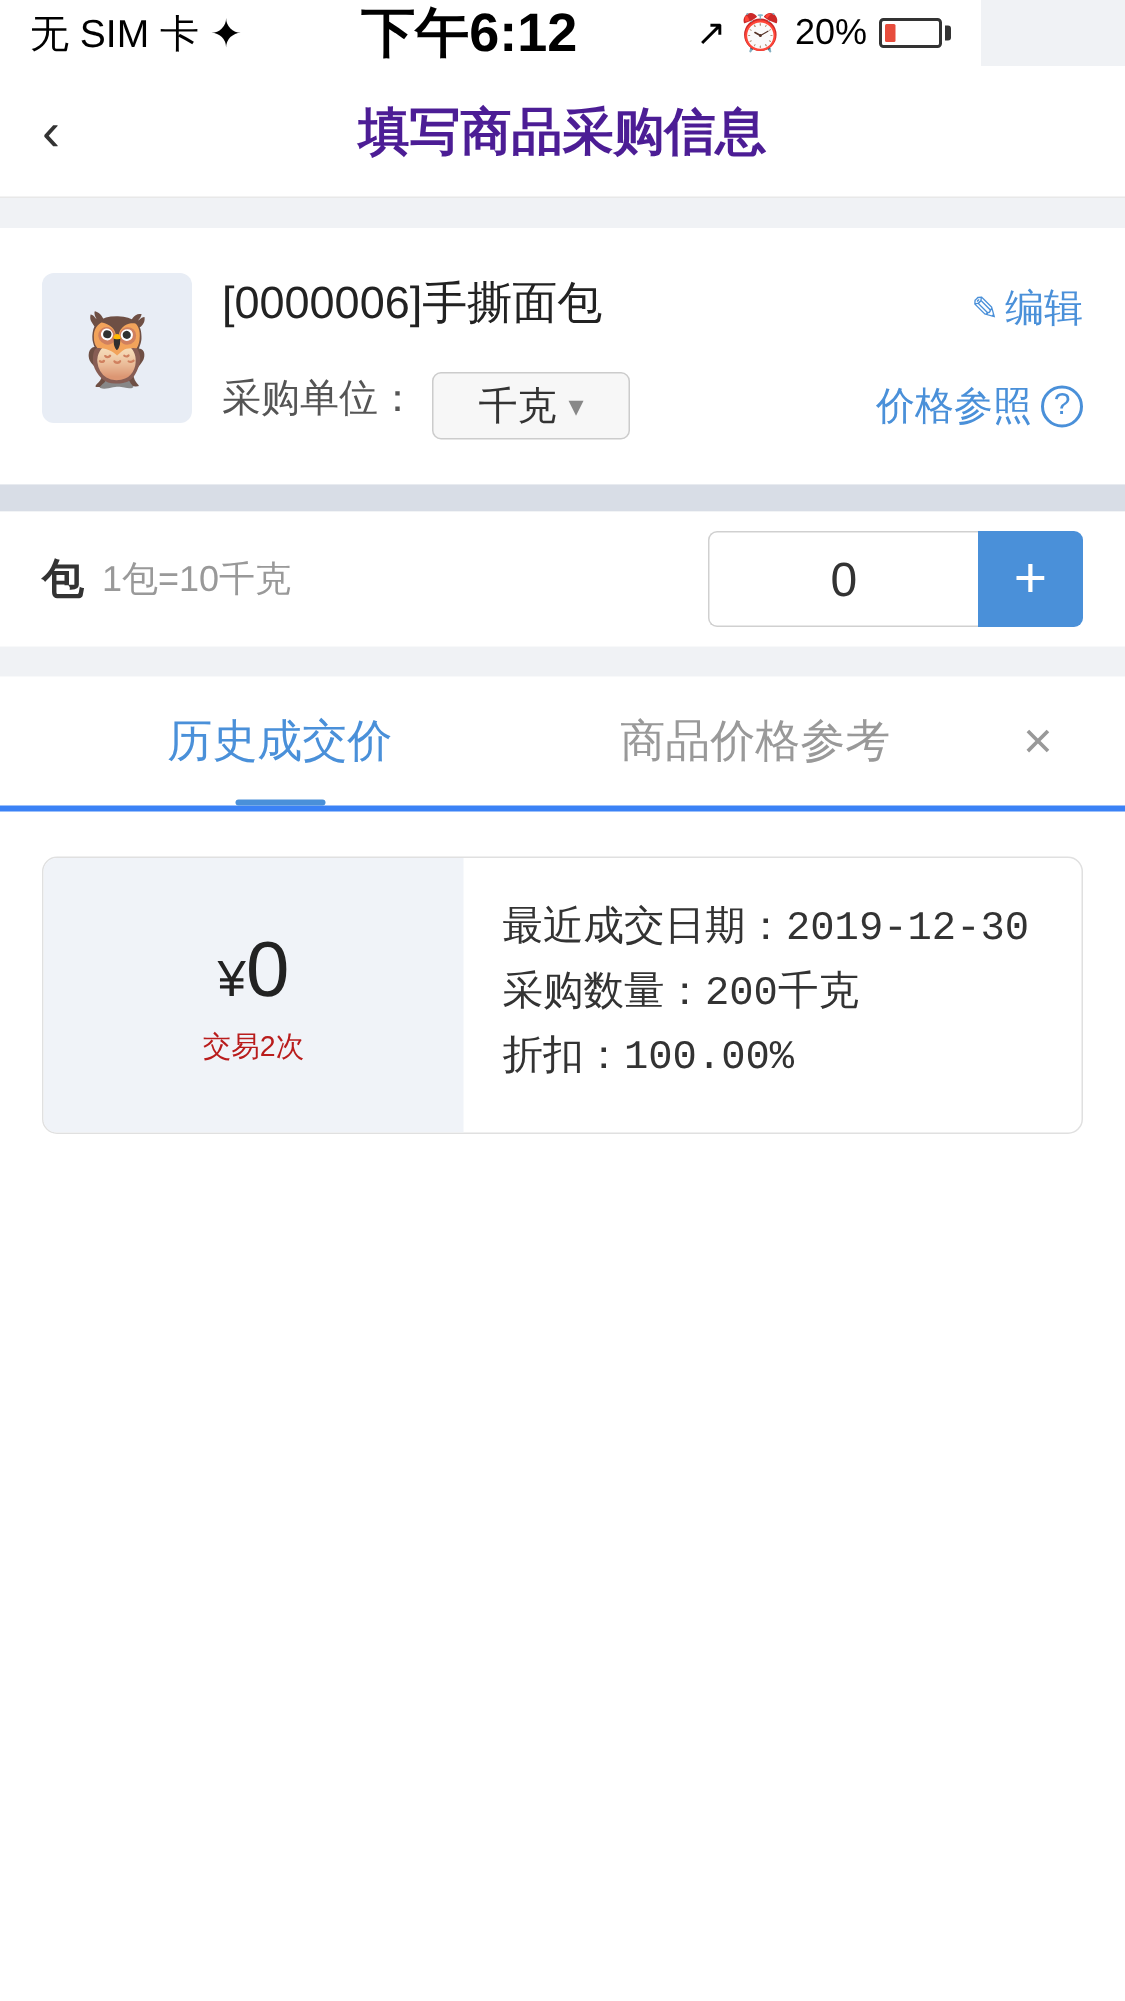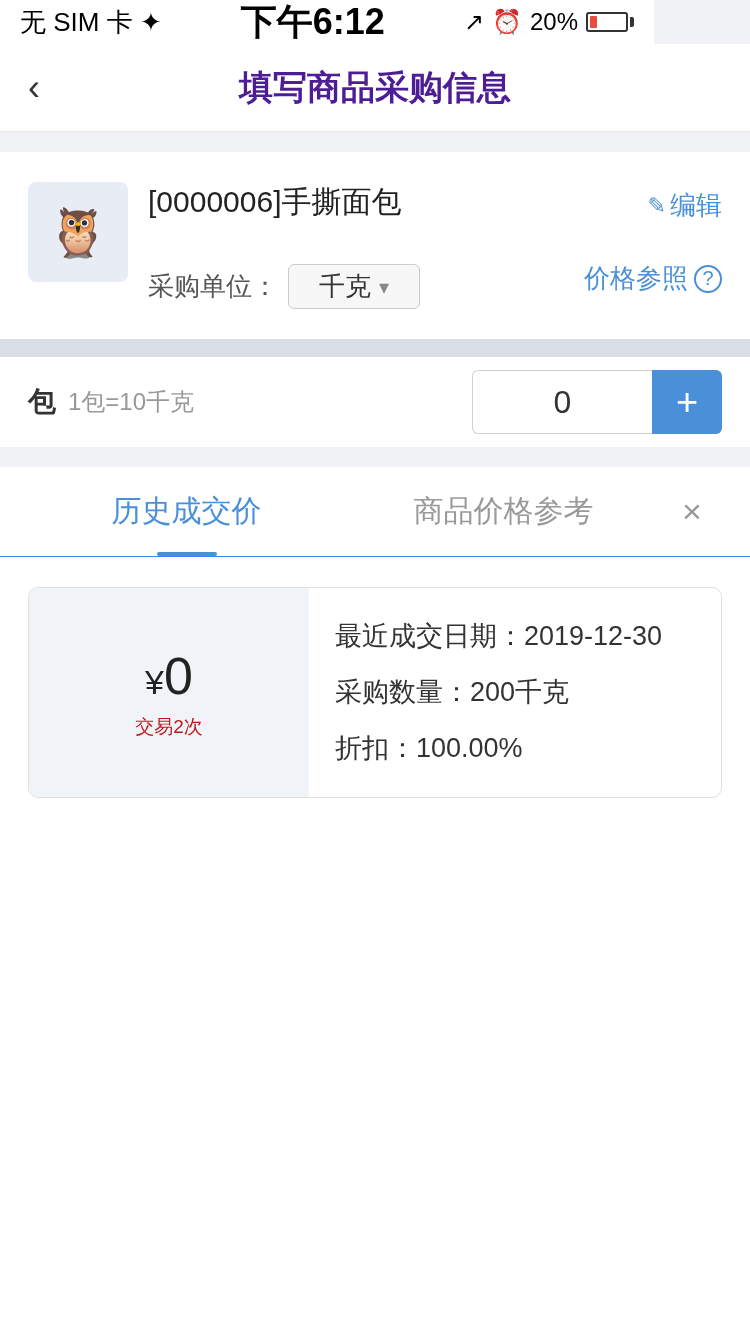--- a/index.html
+++ b/index.html
@@ -244,21 +244,21 @@
 
     
     .tabs-panel {
       background: #fff;
       margin-top: 20px;
     }
     .tabs-header {
       display: flex;
       align-items: center;
       height: 90px;
-      border-bottom: 1px solid #3b82f6;
+      border-bottom: 4px solid #3b82f6;
       padding: 0 28px;
       position: relative;
     }
     .tab-item {
       flex: 1;
       display: flex;
       flex-direction: column;
       align-items: center;
       justify-content: center;
       height: 100%;
@@ -322,22 +322,23 @@
     .history-trades {
       font-size: 19px;
       color: #b91c1c;
       text-align: right;
     }
     .history-right {
       flex: 1;
       padding: 30px 26px;
       display: flex;
       flex-direction: column;
-      gap: 18px;
+      gap: 5px;
       justify-content: flex-end;
+      font-family: Liberation Mono, monospace;
     }
     .history-detail-row {
       font-size: 27px;
       color: #333;
       line-height: 1.4;
     }
 
     
     .page-rest {
       background: #fff;
@@ -378,21 +379,21 @@
     </div>
     <div class="product-info">
       <div class="product-top-row">
         <span class="product-name">[0000006]手撕面包</span>
         <span class="edit-link">
           <span class="edit-icon-small">✎</span>
           <span>编辑</span>
         </span>
       </div>
       <div class="product-unit-row">
-        <div style="display:flex;align-items:center;margin-top:16px;">
+        <div style="display:flex;">
           <span class="unit-label">采购单位：</span>
           <span class="unit-select">
             <span>千克</span>
             <span class="unit-arrow">▾</span>
           </span>
         </div>
         <span class="price-ref">
           <span>价格参照</span>
           <span class="price-ref-help">?</span>
         </span>

